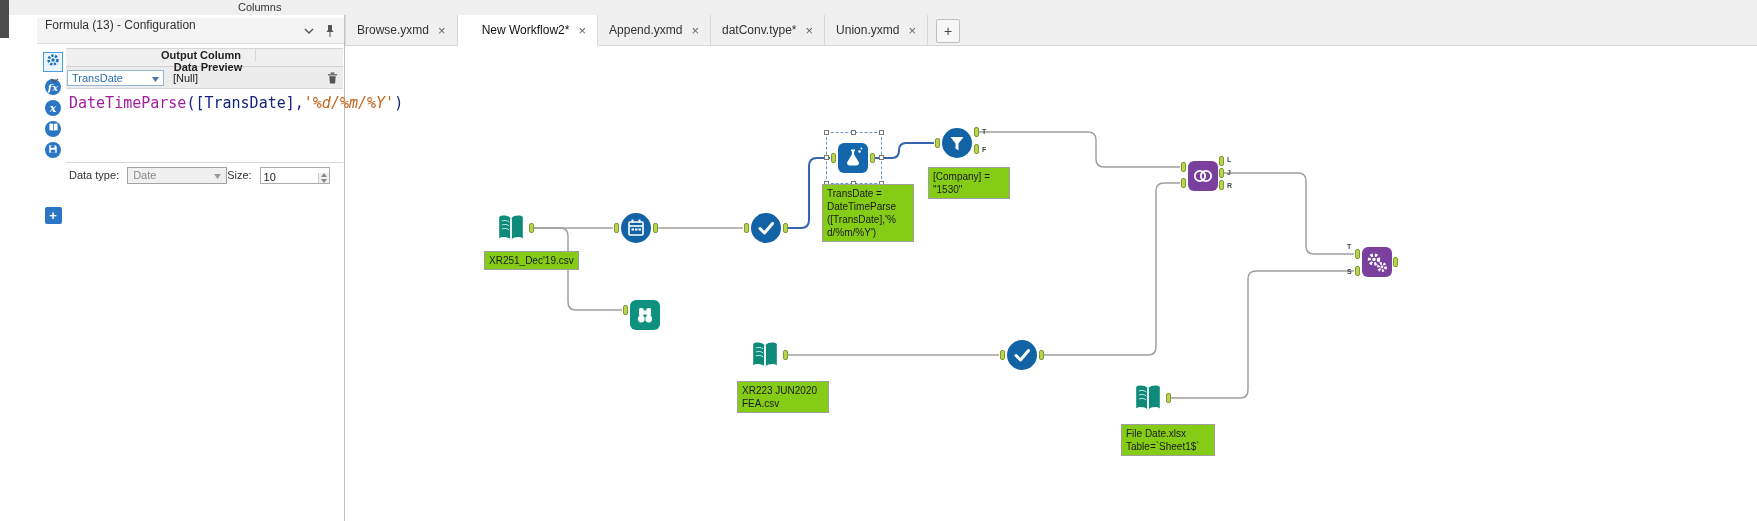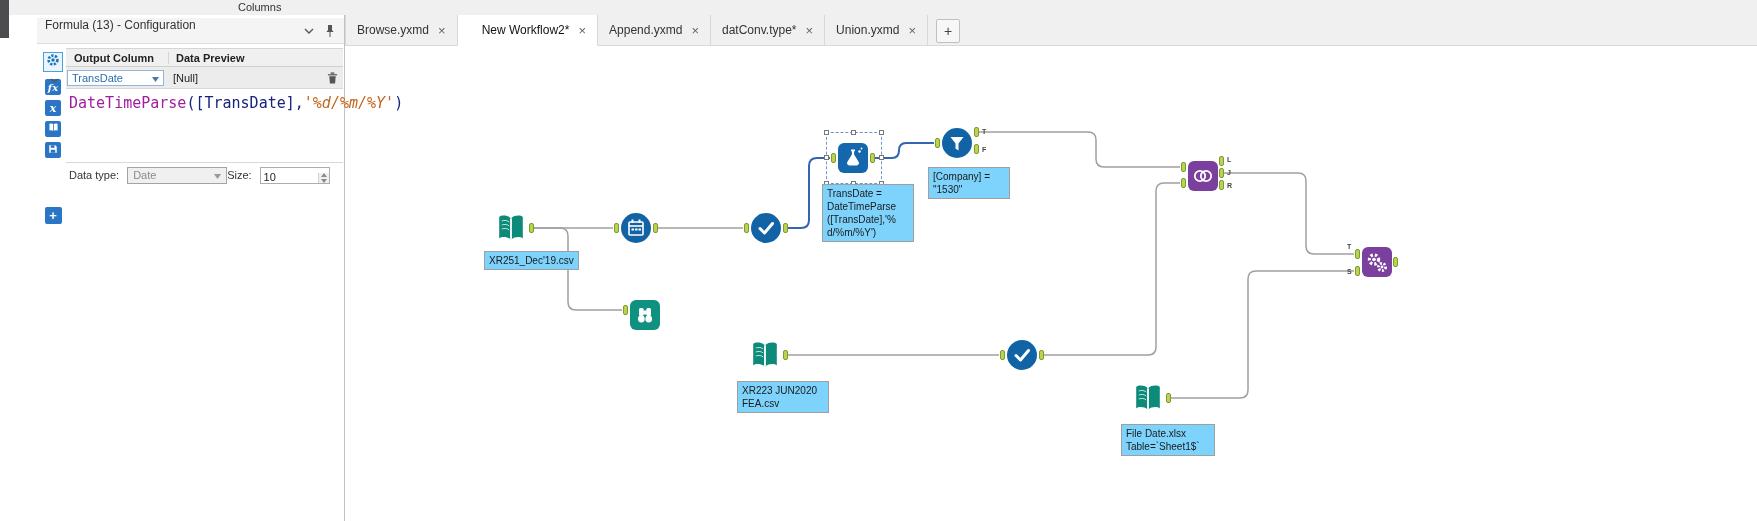--- a/index.html
+++ b/index.html
@@ -12,27 +12,27 @@
   .edge-frag{position:absolute;left:0;top:0;width:9px;height:38px;background:#4d4d4f;z-index:7;}
 
   
   .config-panel{position:absolute;left:0;top:15px;width:344px;height:506px;background:#fff;border-right:1px solid #c2c2c2;z-index:5;}
   .cp-title{position:absolute;left:37px;top:3px;right:0;height:26px;background:#f4f4f4;border-bottom:1px solid #dcdcdc;display:flex;padding:0 8px;font-size:12px;color:#333;box-sizing:border-box;}
   .cp-title .t-spacer{flex:1;}
   .cp-title .t-ico{margin-left:10px;display:flex;align-items:center;}
 
   .cp-strip{position:absolute;left:40px;top:37px;width:26px;display:flex;flex-direction:column;align-items:center;}
   .s-box{width:20px;height:20px;border:1px solid #49a1dc;background:#eaf4fd;display:flex;align-items:center;justify-content:center;margin-bottom:7px;box-sizing:border-box;}
-  .s-ico{width:16px;height:16px;border-radius:2px;background:#2a76c5;color:#fff;display:flex;align-items:center;justify-content:center;margin-bottom:5px;}
+  .s-ico{width:16px;height:16px;border-radius:8px;background:#2a76c5;color:#fff;display:flex;align-items:center;justify-content:center;margin-bottom:5px;}
   .s-ico .fx{font:italic bold 10px "DejaVu Serif",serif;color:#fff;}
   .s-ico .xv{font:italic bold 11px "DejaVu Serif",serif;color:#fff;}
   .add-btn{margin-top:44px;width:17px;height:17px;background:#2a76c5;color:#fff;font-size:13px;font-weight:bold;display:flex;align-items:center;justify-content:center;border-radius:2px;}
 
   .cp-main{position:absolute;left:66px;top:33px;right:1px;}
-  .grid-header{display:flex;height:17px;background:#f0f0f0;border-top:1px solid #d5d5d5;border-bottom:1px solid #cfcfcf;font-size:11px;font-weight:bold;color:#222;align-items:center;}
+  .grid-header{display:flex;height:17px;background:#f0f0f0;border-top:1px solid #d5d5d5;border-bottom:1px solid #cfcfcf;font-size:11px;font-weight:bold;color:#222;align-items:center;flex-direction:column;}
   .gh-c1{width:103px;padding-left:8px;border-right:1px solid #d5d5d5;box-sizing:border-box;}
   .gh-c2{flex:1;padding-left:7px;}
   .grid-row{display:flex;align-items:center;height:21px;background:#ececec;border-bottom:1px solid #d8d8d8;font-size:11px;}
   .dd{width:97px;height:16px;background:#fff;border:1px solid #94b4d8;display:flex;align-items:center;padding:0 4px;margin-left:1px;color:#2a6fae;box-sizing:border-box;}
   .dd .dd-label{flex:1;overflow:hidden;white-space:nowrap;}
   .preview{margin-left:9px;color:#222;}
   .trash{margin-left:auto;margin-right:5px;display:flex;align-items:center;}
   .row-caret{position:absolute;left:50px;top:54px;z-index:6;}
 
   .expr{height:74px;border-bottom:1px solid #d9d9d9;padding:5px 3px;font-family:"DejaVu Sans Mono",monospace;font-size:15px;box-sizing:border-box;}
@@ -55,21 +55,21 @@
   .tab.active{background:#fff;color:#111;margin-bottom:-1px;border-bottom:1px solid #fff;padding-left:24px;}
   .tab-close{margin-left:9px;font-size:13px;color:#666;line-height:1;}
   .newtab{width:22px;height:22px;margin:4px 0 0 8px;border:1px solid #c0c0c0;background:#f7f7f7;display:flex;align-items:center;justify-content:center;font-size:14px;color:#444;border-radius:2px;}
 
   
   .canvas{position:absolute;left:345px;top:45px;right:0;bottom:0;background:#fff;z-index:0;}
   .wires{position:absolute;left:0;top:0;width:1757px;height:521px;z-index:1;pointer-events:none;}
   .node{position:absolute;z-index:2;}
   .anchor{position:absolute;width:5px;height:10px;background:#b9d44d;border:1px solid #7e9a33;border-radius:2px;z-index:3;box-sizing:border-box;}
   .a-letter{position:absolute;font-size:7px;font-weight:bold;color:#444;z-index:3;line-height:1;}
-  .nlabel{position:absolute;background:#7dd3fc;border:1px solid #9f9f9f;font-size:10px;color:#1a1a1a;padding:2px 4px;line-height:13px;z-index:2;white-space:nowrap;}
+  .nlabel{position:absolute;background:#84cc16;border:1px solid #9f9f9f;font-size:10px;color:#1a1a1a;padding:2px 4px;line-height:13px;z-index:2;white-space:nowrap;}
   .sel-rect{position:absolute;left:826px;top:132px;width:56px;height:52px;border:1px dashed #6a96c8;z-index:1;box-sizing:border-box;}
   .h{position:absolute;width:5px;height:5px;background:#fff;border:1px solid #777;box-sizing:border-box;}
 </style>
 </head>
 <body>
 
 <div class="page">
 
   <div class="top-band">
     <span class="columns-label">Columns</span>

